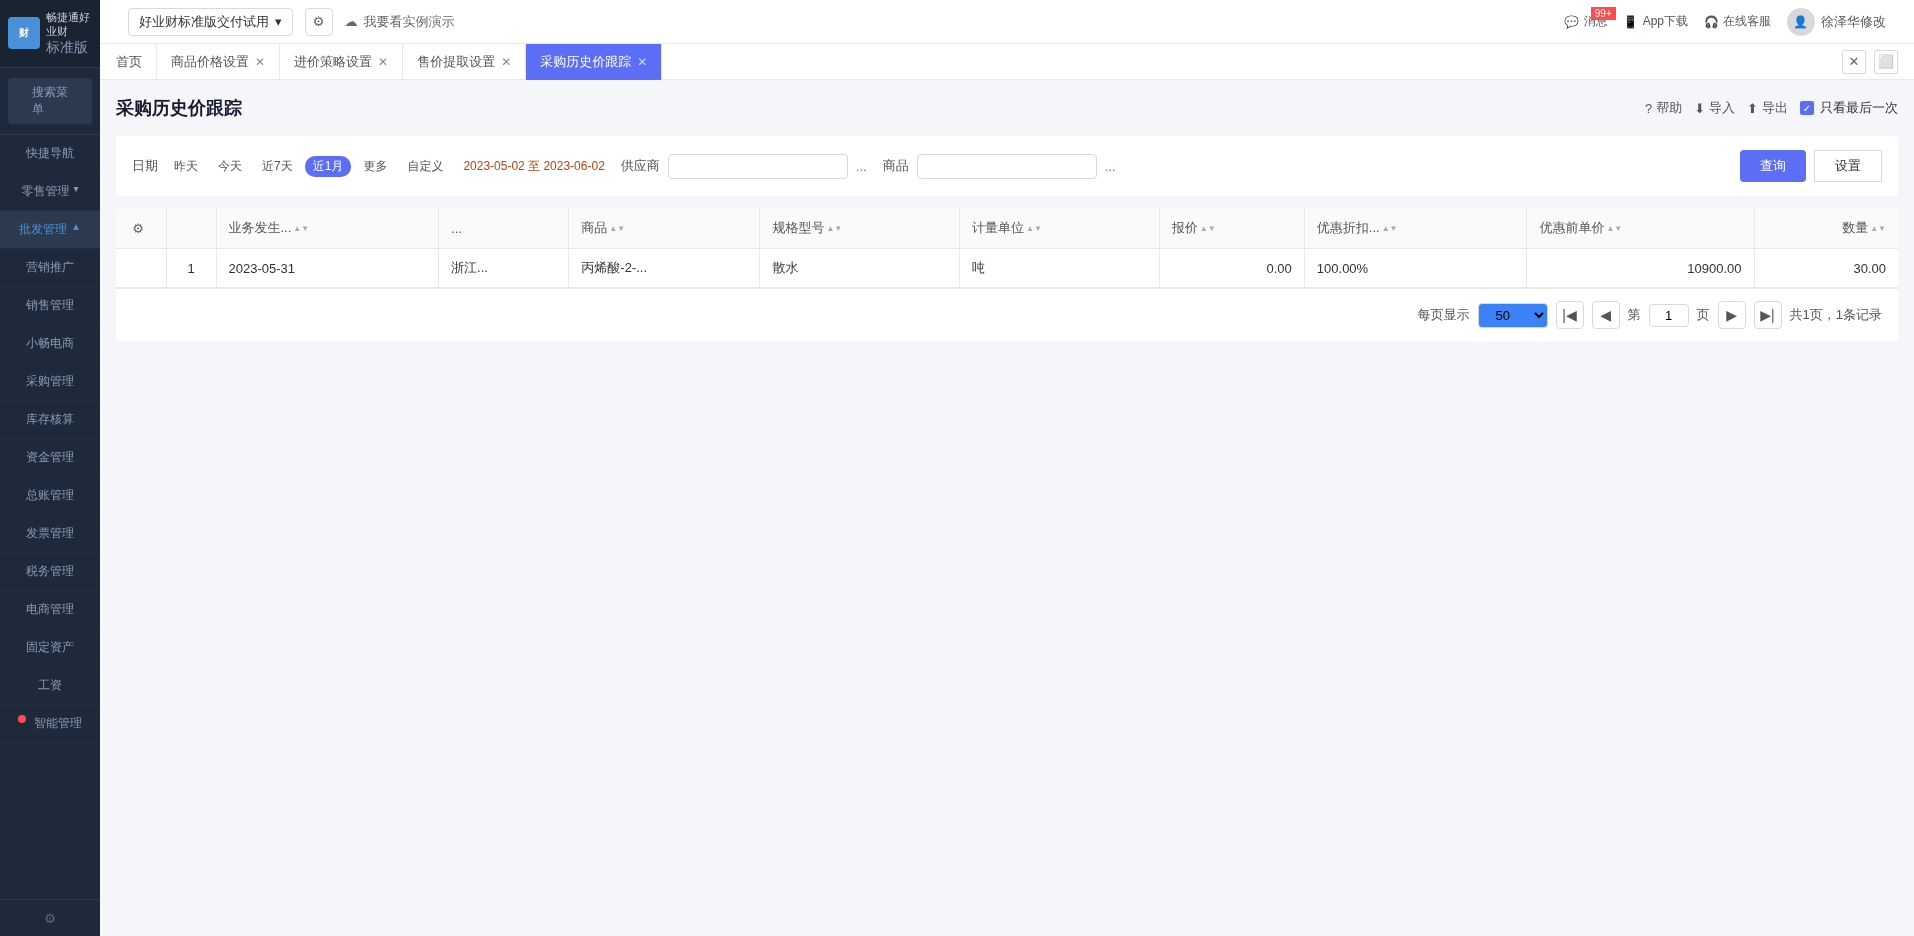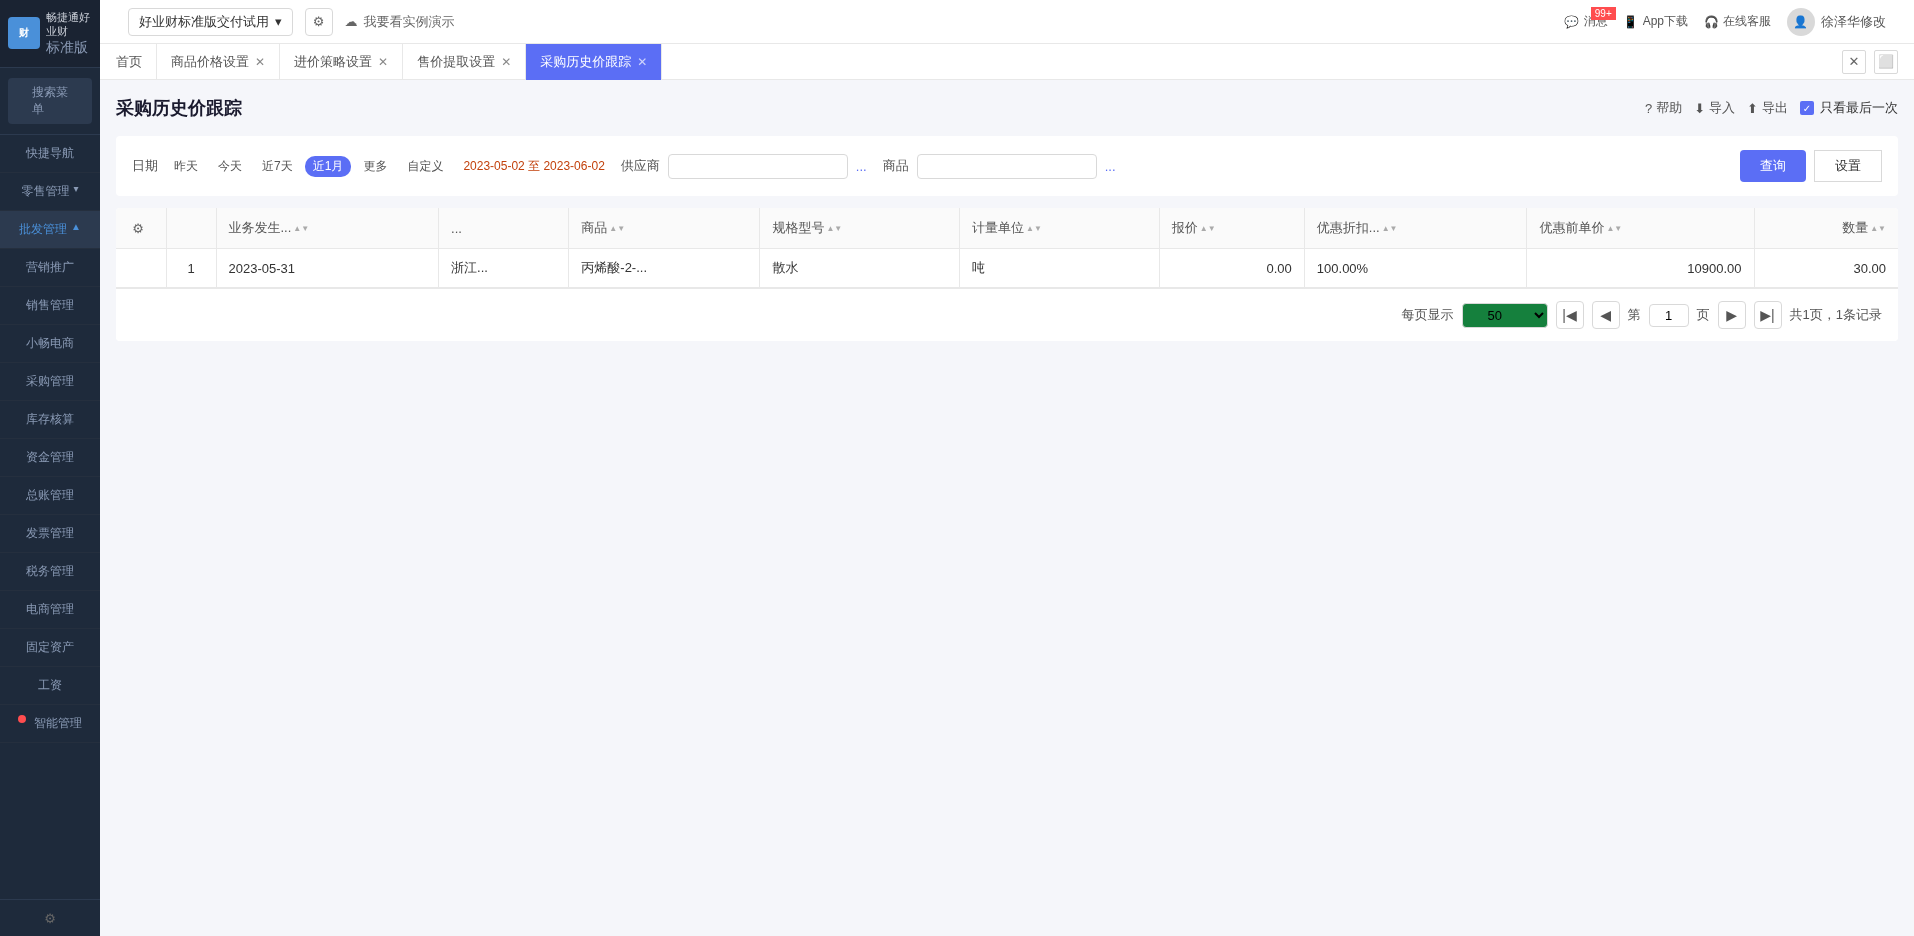--- a/index.html
+++ b/index.html
@@ -401,24 +401,24 @@
       padding: 12px 16px;
       gap: 8px;
       background: white;
       border-top: 1px solid #e8e8e8;
       font-size: 13px;
       color: #555;
     }
     .page-size-select {
       border: 1px solid #d9d9d9;
       border-radius: 4px;
-      padding: 3px 21px;
-      font-size: 13px;
-      cursor: pointer;
-      background: #15803d;
+      padding: 3px 13px;
+      font-size: 13px;
+      cursor: pointer;
+      background: #3b82f6;
     }
     .page-btn {
       width: 28px;
       height: 28px;
       border: 1px solid #d9d9d9;
       background: white;
       border-radius: 4px;
       cursor: pointer;
       display: flex;
       align-items: center;

